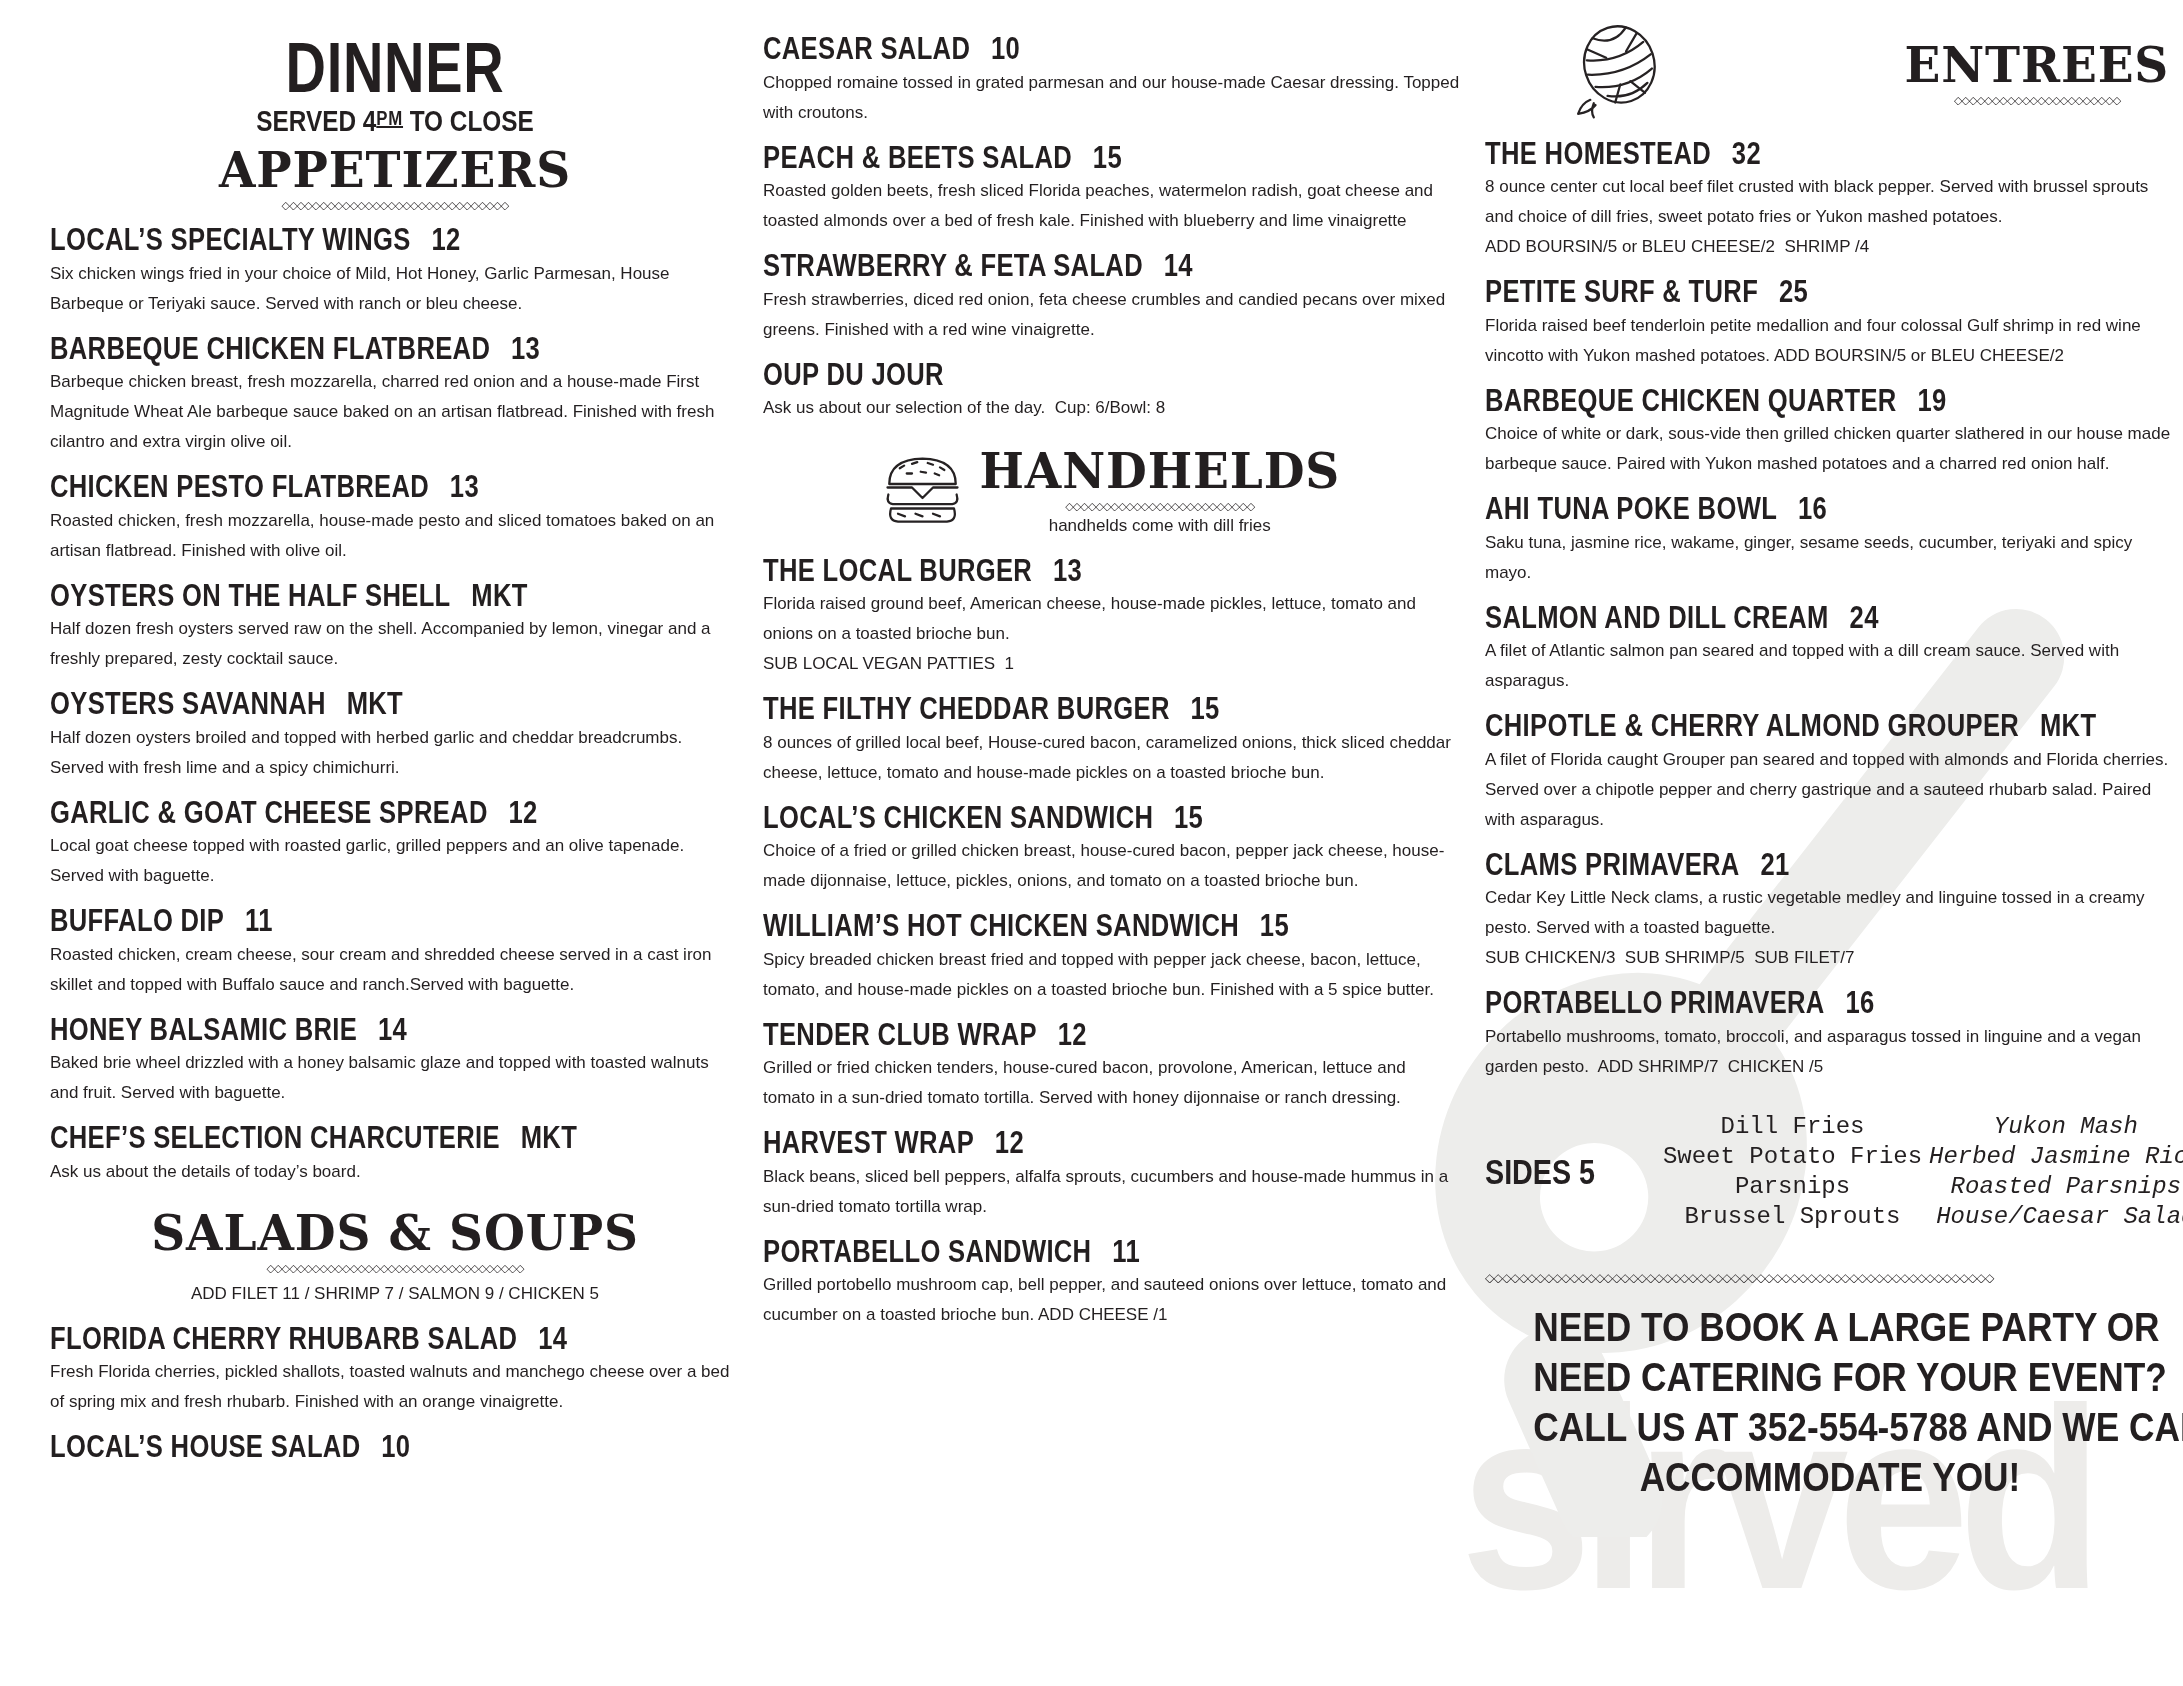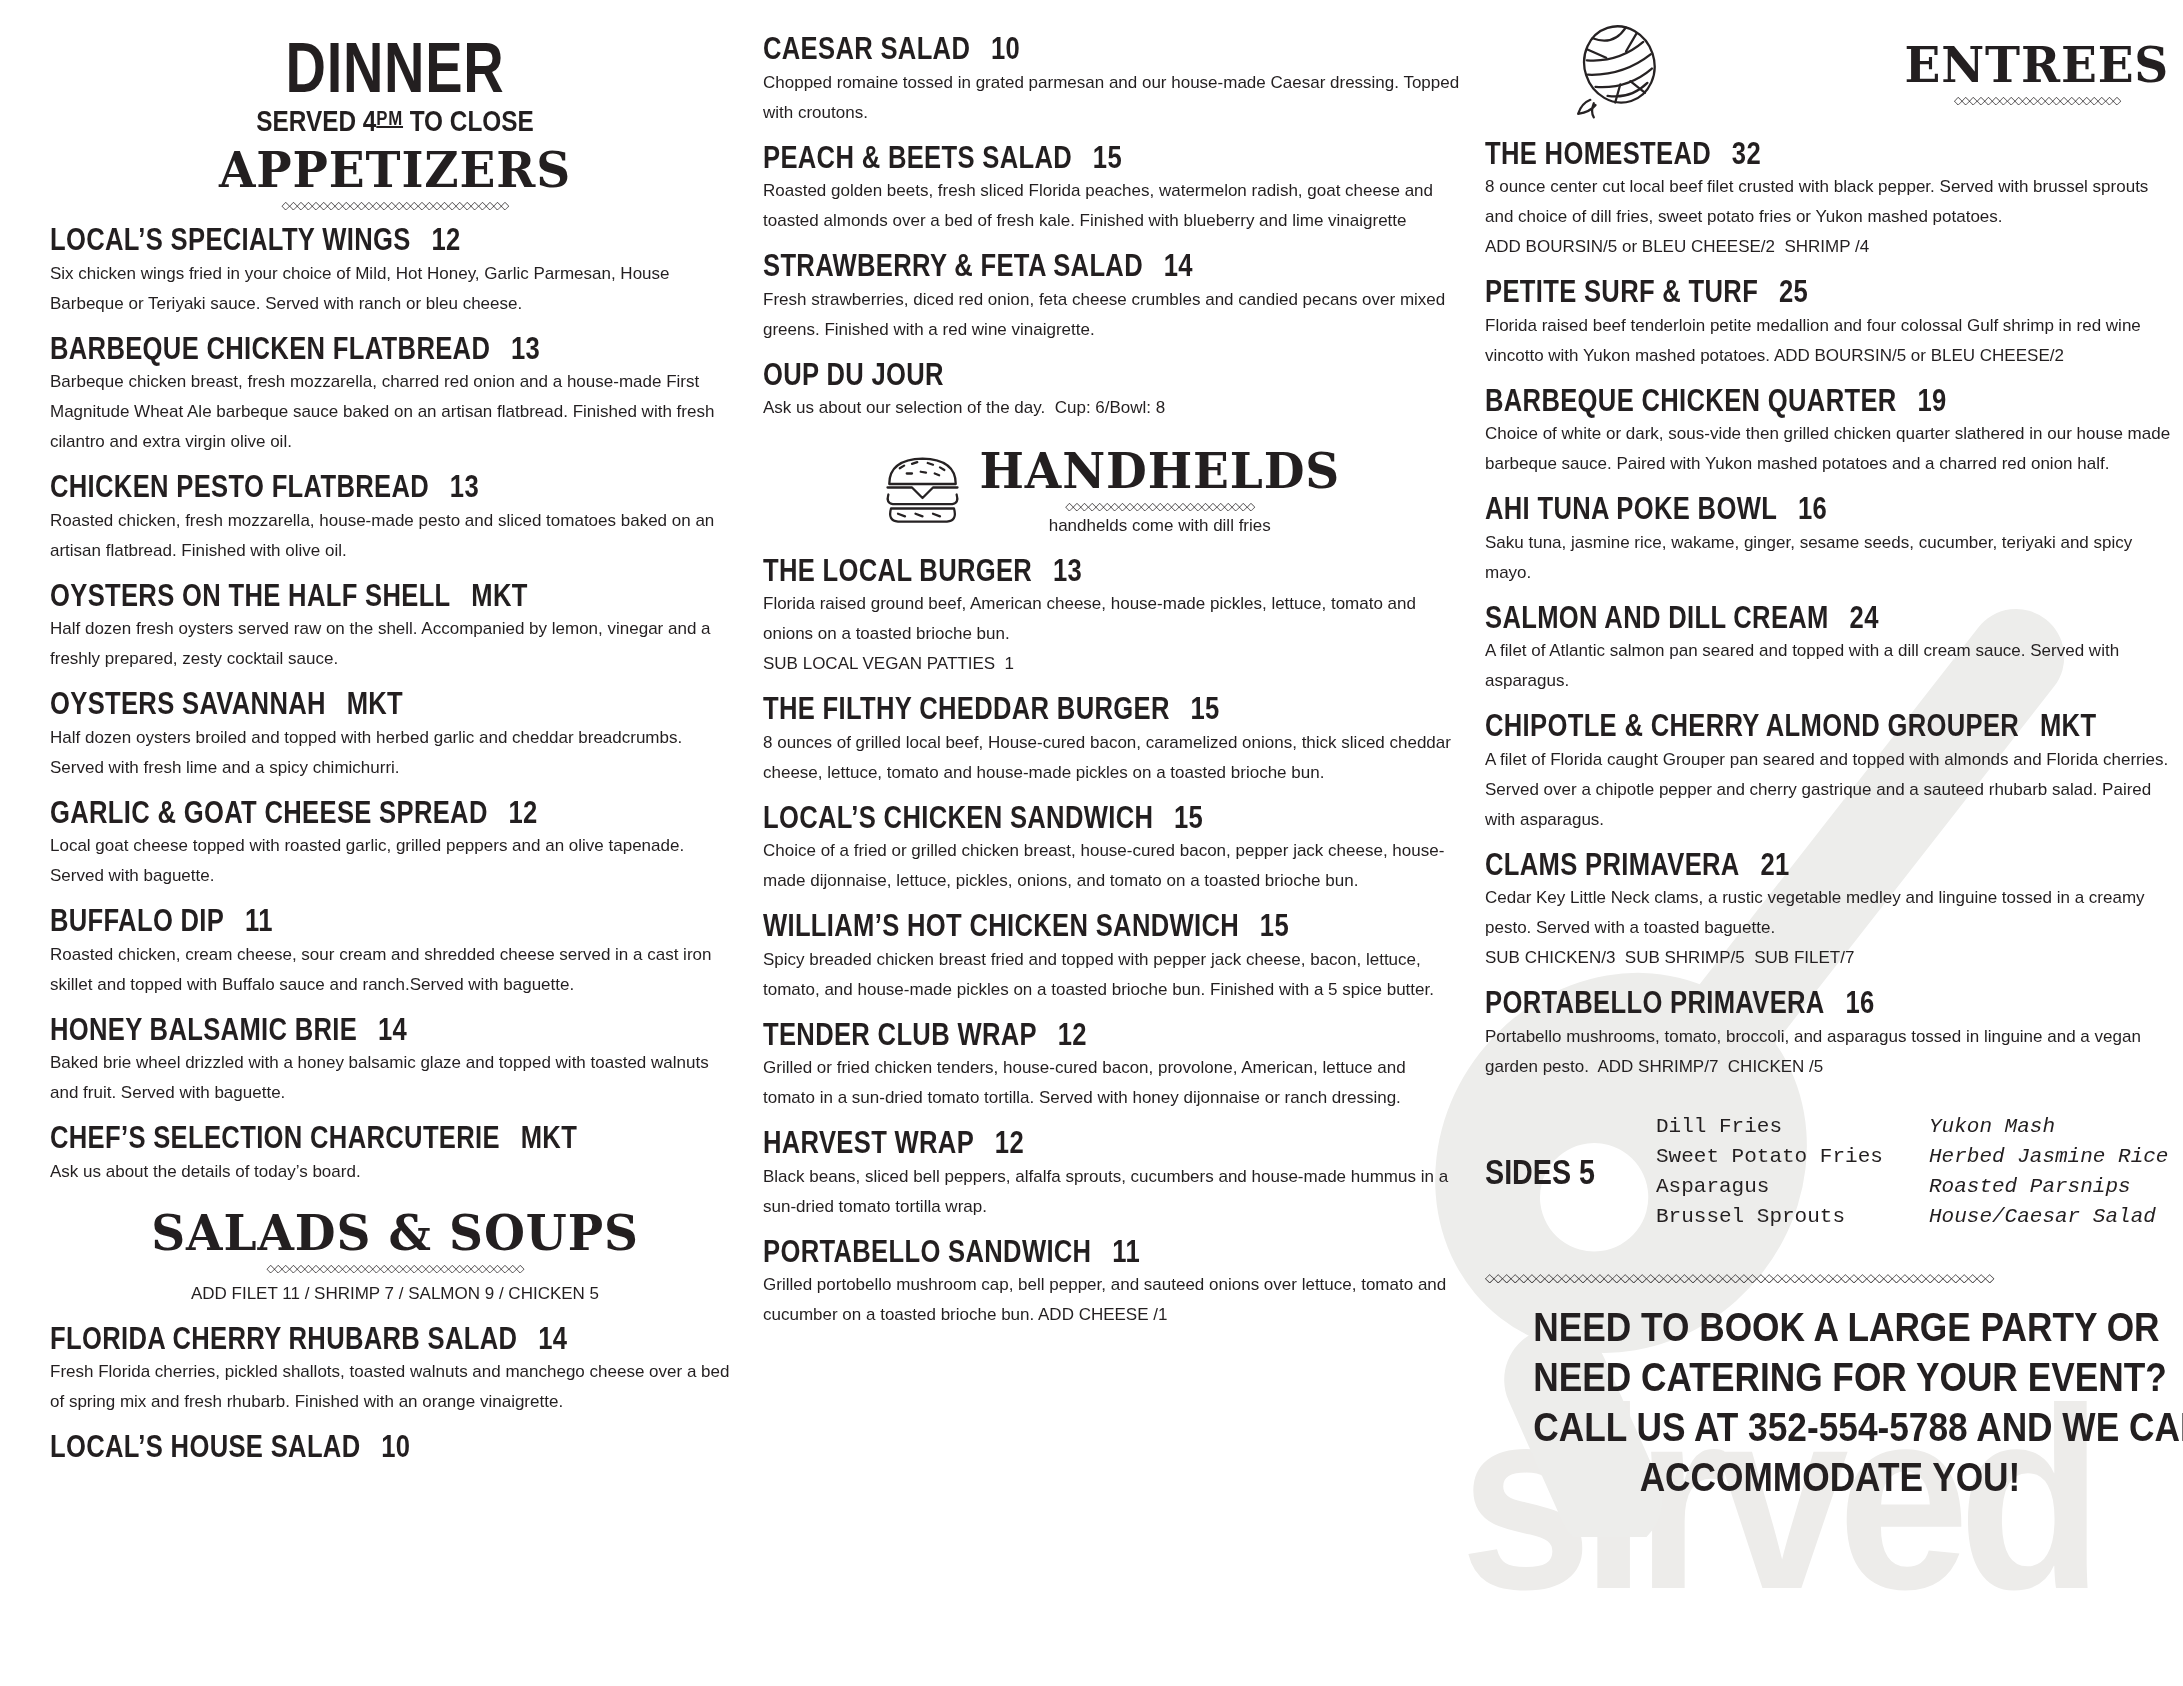--- a/index.html
+++ b/index.html
@@ -56,21 +56,21 @@
   .entrees-head{margin:0 0 15.7px;justify-content:space-between;padding-left:79px;}
 
   
   .sides{display:flex;align-items:center;margin-top:30px;}
   .sides-label{
     font-size:35px;font-weight:700;width:171px;flex:none;white-space:nowrap;
     transform:scaleX(0.82);transform-origin:left center;
   }
   .side-col{width:273px;flex:none;}
   .side-col.second{width:auto;font-style:italic;}
-  .side-line{font-family:"Liberation Mono",monospace;font-size:21px;line-height:30px;}
+  .side-line{font-family:"Liberation Mono",monospace;font-size:24px;line-height:30px;text-align:center;}
 
   
   .divider{ text-align:left;margin-top:42px;font-size:12.2px;letter-spacing:-0.9px;}
   .catering{margin-top:19px;text-align:center;}
   .catering-line{
     font-size:41px;font-weight:700;line-height:50px;white-space:nowrap;
     transform:scaleX(0.86);transform-origin:center;
   }
 
   
@@ -335,21 +335,21 @@
     <div class="item-desc mono">Portabello mushrooms, tomato, broccoli, and asparagus tossed in linguine and a vegan garden pesto.  ADD SHRIMP/7  CHICKEN /5</div>
 
   </div>
 </div>
 
   <div class="sides">
     <div class="sides-label"><span>SIDES</span> <span>5</span></div>
     <div class="side-col">
         <div class="side-line">Dill Fries</div>
         <div class="side-line">Sweet Potato Fries</div>
-        <div class="side-line">Asparagus</div>
+        <div class="side-line">Parsnips</div>
         <div class="side-line">Brussel Sprouts</div>
       </div>
     <div class="side-col second">
         <div class="side-line">Yukon Mash</div>
         <div class="side-line">Herbed Jasmine Rice</div>
         <div class="side-line">Roasted Parsnips</div>
         <div class="side-line">House/Caesar Salad</div>
       </div>
   </div>
 

